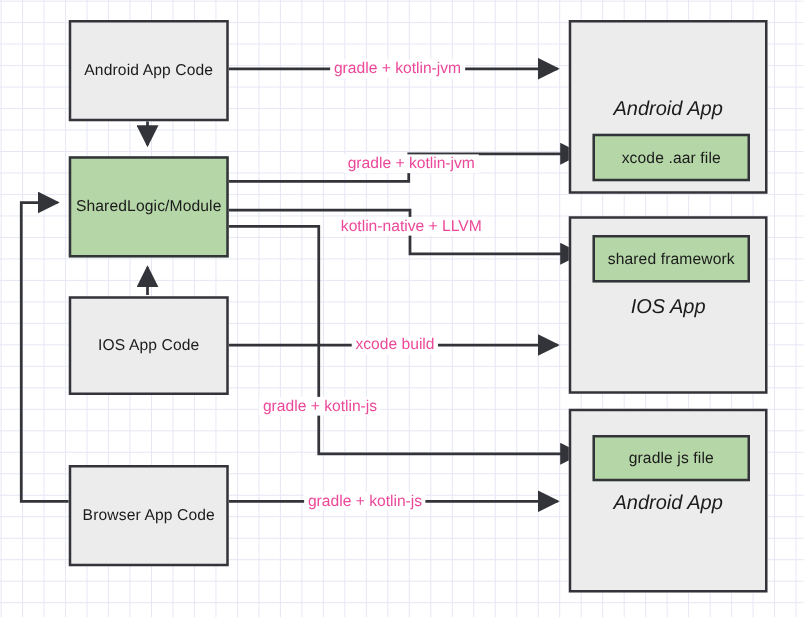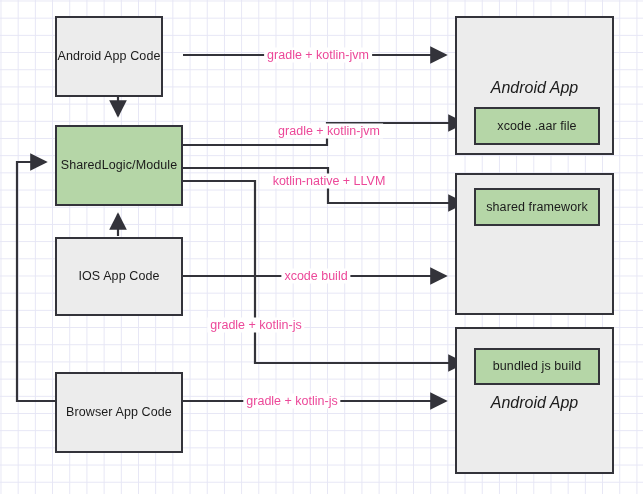--- a/index.html
+++ b/index.html
@@ -98,42 +98,43 @@
       <path d="M 118 236 L 118 214" marker-end="url(#arrow)"></path>
 
       <path d="M 183 276 L 446 276" marker-end="url(#arrow)"></path>
 
       <path d="M 183 401 L 446 401" marker-end="url(#arrow)"></path>
 
       <path d="M 55 401 L 17 401 L 17 162 L 46 162" marker-end="url(#arrow)"></path>
     </g>
   </svg>
 
-  <div class="node grey" style="left:55px; top:16px; width:108px; height:81px;">Android App Code</div>
+  <div class="node grey" style="left:55px; top:16px; width:128px; height:81px;">Android App Code</div>
 
   <div class="node green" style="left:55px; top:125px; width:128px; height:81px; flex-direction:row;">
     <span>Shared</span>
     <span>Logic/Module</span>
   </div>
 
   <div class="node grey" style="left:55px; top:237px; width:128px; height:79px;">IOS App Code</div>
 
   <div class="node grey" style="left:55px; top:360px; width:128px; height:81px;margin-top:12px;">Browser App Code</div>
 
   <div class="panel" style="left:455px; top:16px; width:159px; height:139px;">
     <div class="panel-label" style="top:62px;">Android App</div>
     <div class="node green" style="left:17px; top:89px; width:126px; height:38px;">xcode .aar file</div>
   </div>
 
   <div class="panel" style="left:455px; top:173px; width:159px; height:142px;">
     <div class="node green" style="left:17px; top:13px; width:126px; height:38px;">shared framework</div>
+    <div class="panel-label" style="top:63px;">IOS App</div>
   </div>
 
   <div class="panel" style="left:455px; top:327px; width:159px; height:147px;">
-    <div class="node green" style="left:17px; top:19px; width:126px; height:37px;">bundled js build</div>
+    <div class="node green" style="left:17px; top:19px; width:126px; height:37px;">gradle js file</div>
     <div class="panel-label" style="top:66px;">Android App</div>
   </div>
 
   <div class="edge-label" style="left:318px; top:55px;">gradle + kotlin-jvm</div>
 
   <div class="edge-label" style="left:329px; top:131px;">gradle + kotlin-jvm</div>
 
   <div class="edge-label" style="left:329px; top:181px;">kotlin-native + LLVM</div>
 
   <div class="edge-label" style="left:316px; top:276px;">xcode build</div>

